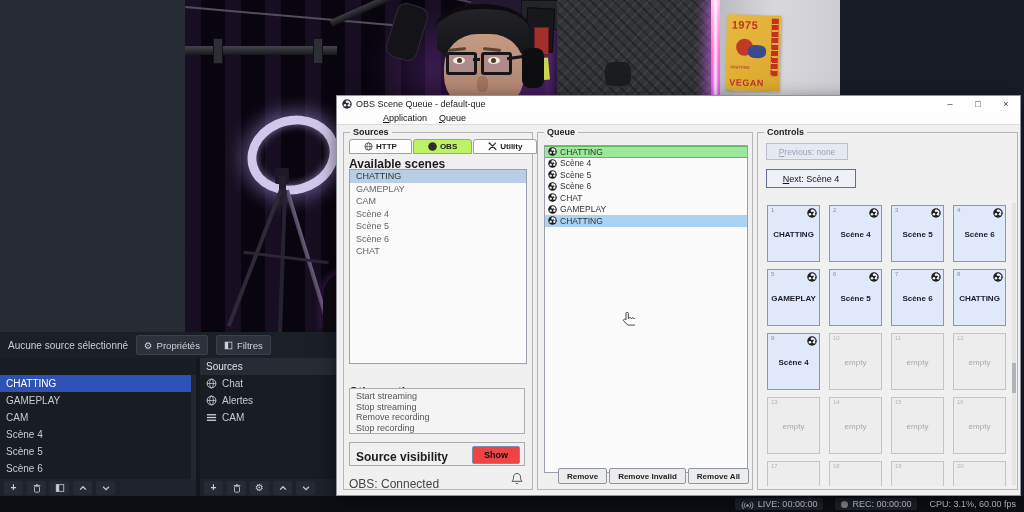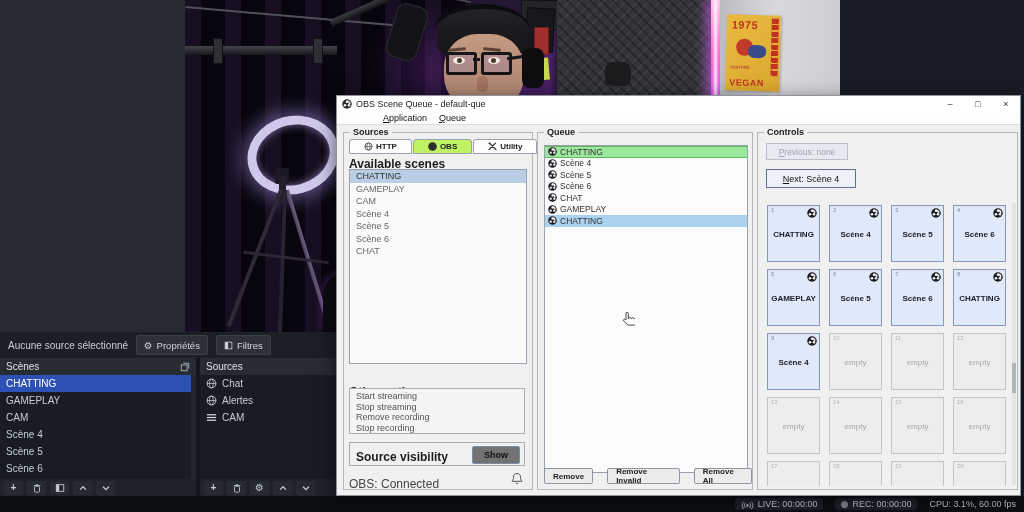--- a/index.html
+++ b/index.html
@@ -130,33 +130,33 @@
   .inner-label{position:absolute;font-size:12px;font-weight:bold;color:#1c1c1c;}
   #available-list{position:absolute;left:5px;top:36px;width:176px;height:193px;background:#fafafa;
      border:1px solid #9aa0ad;overflow:hidden;}
   .av-item{height:12.5px;line-height:12.5px;padding-left:6px;font-size:9px;color:#666;}
   .av-item.sel{background:#b9cde4;color:#333;}
   #actions-box{position:absolute;left:5px;top:255px;width:176px;height:46px;border:1px solid #adadad;
      background:#f4f4f4;box-sizing:border-box;padding:2px 0;}
   .action-row{font-size:9px;color:#555;padding-left:6px;line-height:10.5px;}
   #visibility-box{position:absolute;left:5px;top:309px;width:176px;height:24px;border:1px solid #adadad;
      box-sizing:border-box;}
-  #show-btn{position:absolute;right:4px;top:3px;width:46px;height:16px;background:#737373;
+  #show-btn{position:absolute;right:4px;top:3px;width:46px;height:16px;background:#ef4444;
      border:1px solid #7d8aa8;border-radius:2px;font-size:9px;font-weight:bold;color:#111;
      display:flex;align-items:center;justify-content:center;}
   #obs-status{position:absolute;left:5px;top:344px;font-size:12px;color:#444;}
   #bell{position:absolute;right:8px;top:339px;}
 
   #queue-list{position:absolute;left:6px;top:12px;width:202px;height:326px;background:#fbfbfb;
      border:1px solid #9aa0ad;overflow:hidden;}
   .q-item{height:11.5px;display:flex;align-items:center;gap:3px;padding-left:3px;font-size:8.5px;color:#333;}
   .q-item.active{background:#9ce89c;border-top:1px solid #62b862;border-bottom:1px solid #62b862;
      box-sizing:border-box;}
   .q-item.selected{background:#abd2f0;}
-  #queue-btns{position:absolute;left:6px;bottom:5px;display:flex;gap:14px;}
+  #queue-btns{position:absolute;left:20px;bottom:5px;display:flex;gap:2px;}
   .q-btn{height:14px;padding:0 8px;background:#ececec;border:1px solid #8f96a3;border-radius:2px;
      font-size:8px;font-weight:bold;color:#222;display:flex;align-items:center;}
 
   #prev-btn{position:absolute;left:8px;top:10px;width:80px;height:15px;background:#e6e9f0;
      border:1px solid #b9bfcc;color:#9aa3b5;font-size:8.5px;display:flex;align-items:center;justify-content:center;}
   #next-btn{position:absolute;left:8px;top:36px;width:88px;height:17px;background:#eef1f8;
      border:1px solid #5f6f92;color:#111;font-size:9px;display:flex;align-items:center;justify-content:center;}
   #card-grid{position:absolute;left:9px;top:72px;width:242px;height:281px;overflow:hidden;
      display:grid;grid-template-columns:repeat(4,53px);grid-auto-rows:57px;column-gap:9px;row-gap:7px;}
   .card{position:relative;border:1px solid #8597bc;background:#dfe9fa;box-sizing:border-box;}
@@ -245,29 +245,20 @@
           <svg width="9" height="9" viewBox="0 0 12 12">
             <rect x="1.5" y="1.5" width="9" height="9" fill="none" stroke="#cfd4da" stroke-width="1"></rect>
             <rect x="1.5" y="1.5" width="4" height="9" fill="#cfd4da"></rect>
           </svg>
         </span>
       <span>Filtres</span>
     </span>
   </div>
 
   <div class="abs panel" id="scenes-panel">
-    <div class="panel-header">
-      <span>Scènes</span>
-      <span class="icon-slot" style="display: inline-flex; align-items: center;">
-          <svg width="10" height="10" viewBox="0 0 12 12">
-            <rect x="1.5" y="3.5" width="7" height="7" fill="none" stroke="#b8bec8" stroke-width="1"></rect>
-            <path d="M4 1.5 h6.5 v6.5" fill="none" stroke="#b8bec8" stroke-width="1"></path>
-          </svg>
-        </span>
-    </div>
     <div class="panel-list">
         <div class="scene-row sel">CHATTING</div>
         <div class="scene-row">GAMEPLAY</div>
         <div class="scene-row">CAM</div>
         <div class="scene-row">Scène 4</div>
         <div class="scene-row">Scène 5</div>
         <div class="scene-row">Scène 6</div>
       </div>
     <div class="vscroll" style="right:0;"></div>
     <div class="panel-toolbar">

